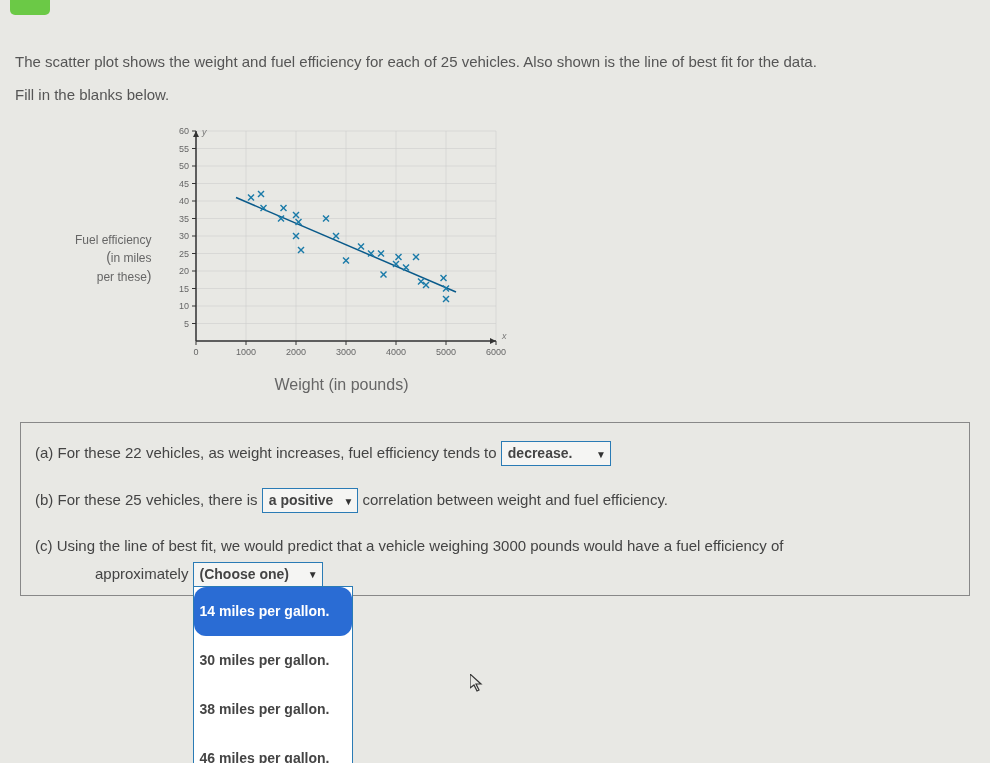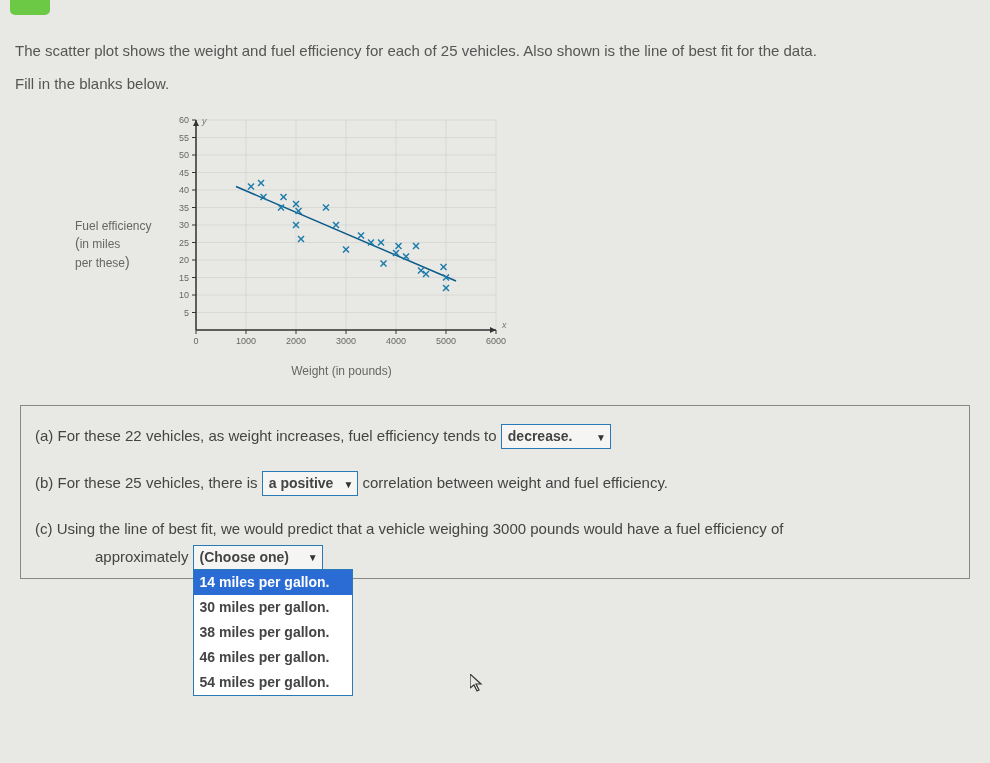--- a/index.html
+++ b/index.html
@@ -18,47 +18,48 @@
       position: absolute;
       top: -5px;
       left: 10px;
       width: 40px;
       height: 20px;
       background: #6bc946;
       border-radius: 5px;
     }
     .content {
       padding: 40px 15px 15px 15px;
+      margin-top: 11px;
     }
     .problem-text {
       margin-bottom: 10px;
       color: #555;
     }
     .fill-text {
       margin-bottom: 15px;
       color: #555;
     }
     .chart-area {
       display: flex;
       align-items: center;
       margin-left: 60px;
       margin-bottom: 25px;
     }
     .ylabel {
       font-size: 12px;
       color: #666;
-      text-align: left;
+      text-align: right;
       margin-right: 10px;
       line-height: 1.3;
     }
     .ylabel .paren { font-size: 14px; }
     .chart-container { position: relative; }
     .chart-svg { display: block; }
     .xlabel {
-      font-size: 12px;
+      font-size: 16px;
       color: #666;
       text-align: center;
       margin-top: 2px;
     }
     .questions-box {
       border: 1px solid #888;
       padding: 18px 14px 8px 14px;
       margin: 0 5px;
     }
     .question-line {
@@ -92,22 +93,23 @@
       position: absolute;
       top: 100%;
       left: -1px;
       border: 1px solid #2a7bb5;
       background: #fff;
       z-index: 10;
       min-width: 160px;
       font-size: 14px;
     }
     .dropdown-list .opt {
-      padding: 2px 6px;
+      padding: 14px 6px;
       white-space: nowrap;
+      border-radius: 12px;
     }
     .dropdown-list .opt.selected {
       background: #2a6cd4;
       color: #fff;
     }
     .indent { margin-left: 60px; }
     .cursor {
       position: absolute;
       left: 470px;
       top: 673px;

